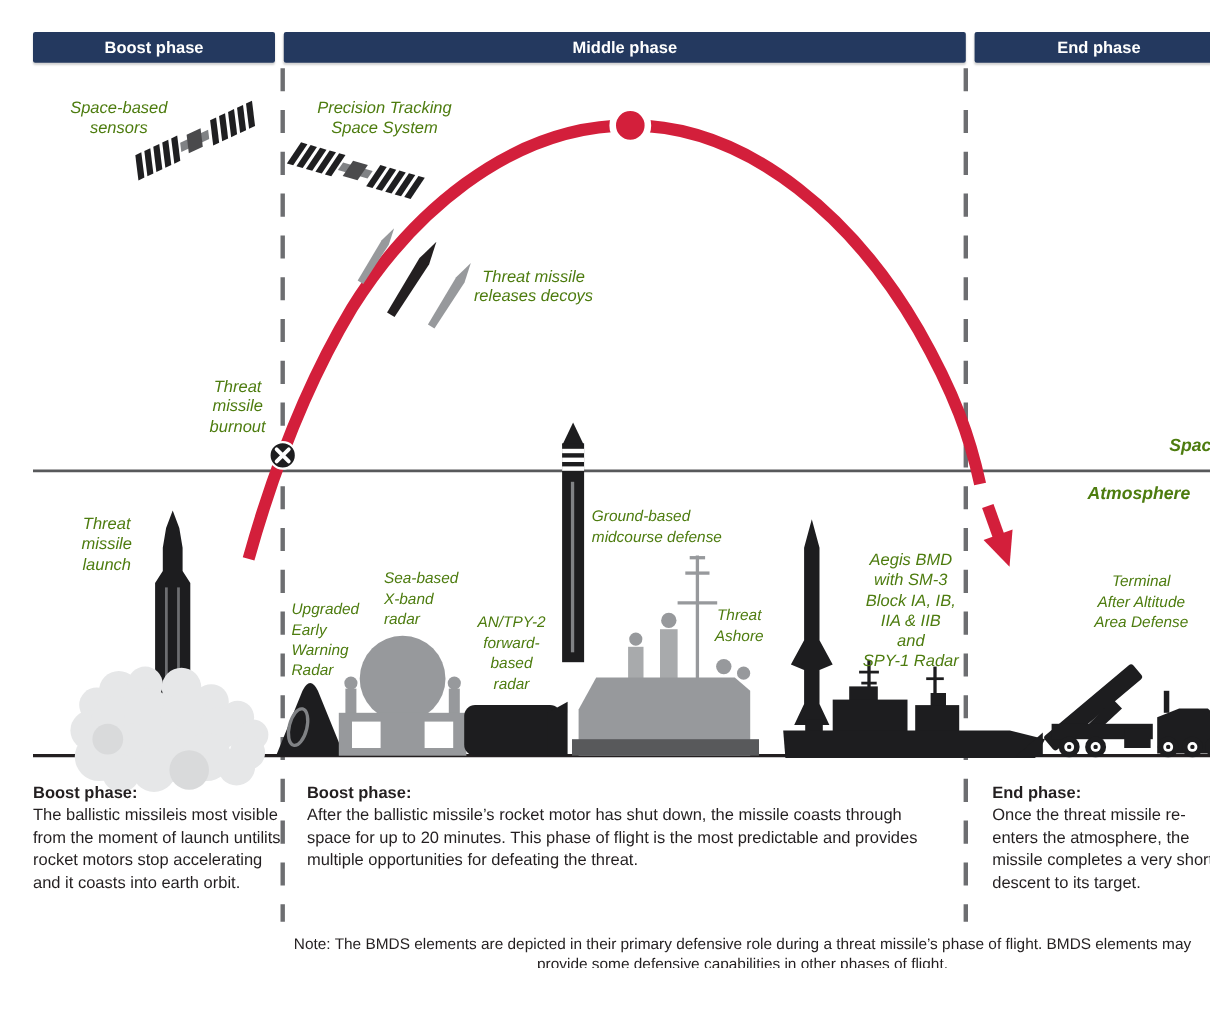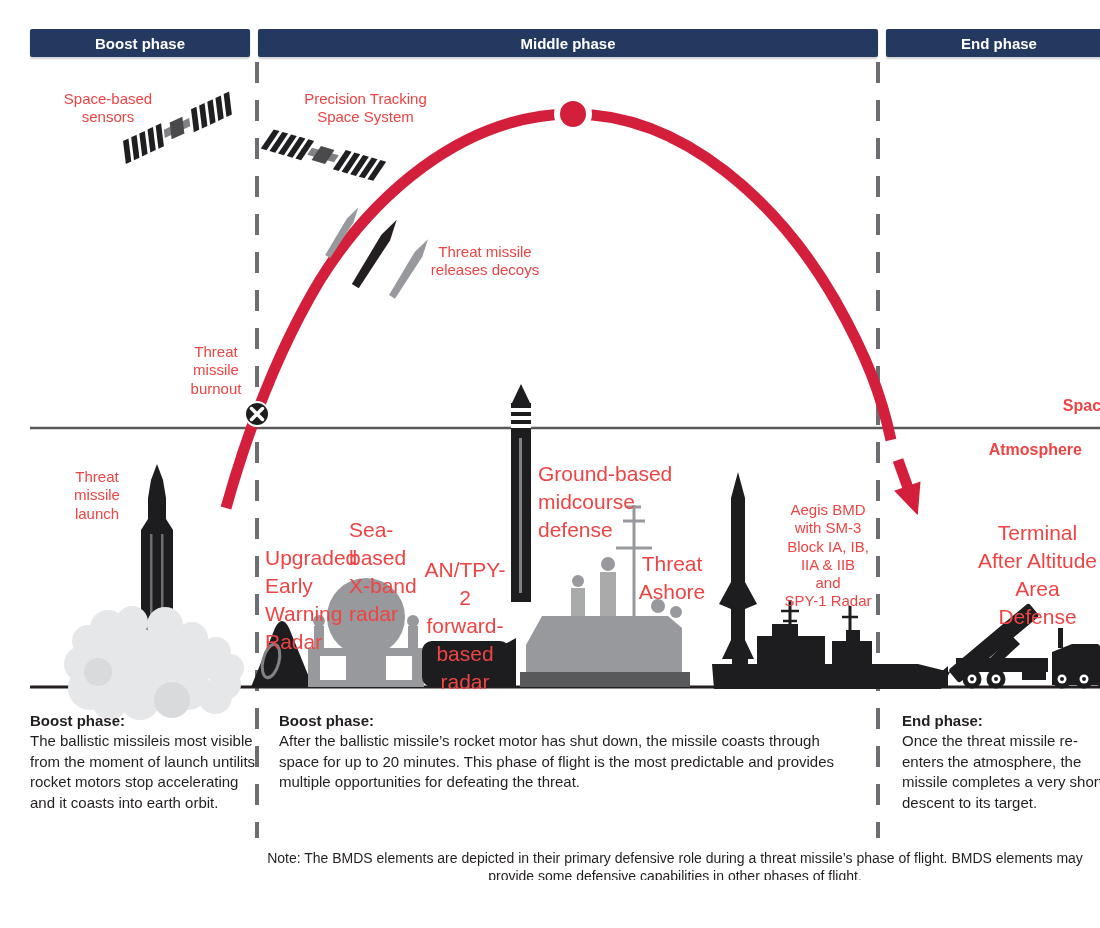--- a/index.html
+++ b/index.html
@@ -8,23 +8,23 @@
     font-family:"Liberation Sans",sans-serif;color:#231f20;overflow:hidden;margin-left:20px;
   }
   #art{position:absolute;left:0;top:0;}
   .bar{
     position:absolute;top:29px;height:28px;background:#24395f;color:#ffffff;
     font-weight:bold;font-size:15px;display:flex;align-items:center;justify-content:center;
     border-radius:2px;box-shadow:0 2px 2px rgba(0,0,0,.18);
   }
   .lbl{
     position:absolute;font-size:15px;line-height:1.22;white-space:pre-line;
-    text-align:center;color:#ef4444;
+    text-align:center;color:#4d7c0f;font-style:italic;
   }
-  .lbl.big{font-size:21px;line-height:1.33;}
+  .lbl.big{font-size:14px;line-height:1.33;}
   .lbl.left{text-align:left;}
   .lbl.right{text-align:right;}
   .lbl.bold{font-weight:bold;font-size:16px;text-align:right;}
   .desc{position:absolute;font-size:15px;line-height:1.36;color:#231f20;}
   .desc .t{font-weight:bold;}
   .note{position:absolute;font-size:14px;line-height:1.32;text-align:center;color:#231f20;}
 </style>
 </head>
 <body>
 
@@ -203,21 +203,21 @@
       </g>
     </g>
   </svg>
 
   <div class="bar" style="left:10px;width:220px;">Boost phase</div>
   <div class="bar" style="left:238px;width:620px;">Middle phase</div>
   <div class="bar" style="left:866px;width:226px;">End phase</div>
 
   <div class="lbl" style="left:28px;top:90px;width:120px;">Space-based
 sensors</div>
-  <div class="lbl" style="left:268px;top:90px;width:155px;">Precision Tracking
+  <div class="lbl" style="left:252px;top:90px;width:155px;">Precision Tracking
 Space System</div>
   <div class="lbl" style="left:405px;top:243px;width:120px;">Threat missile
 releases decoys</div>
   <div class="lbl" style="left:157px;top:343px;width:78px;">Threat
 missile
 burnout</div>
   <div class="lbl" style="left:38px;top:468px;width:78px;">Threat
 missile
 launch</div>
 

